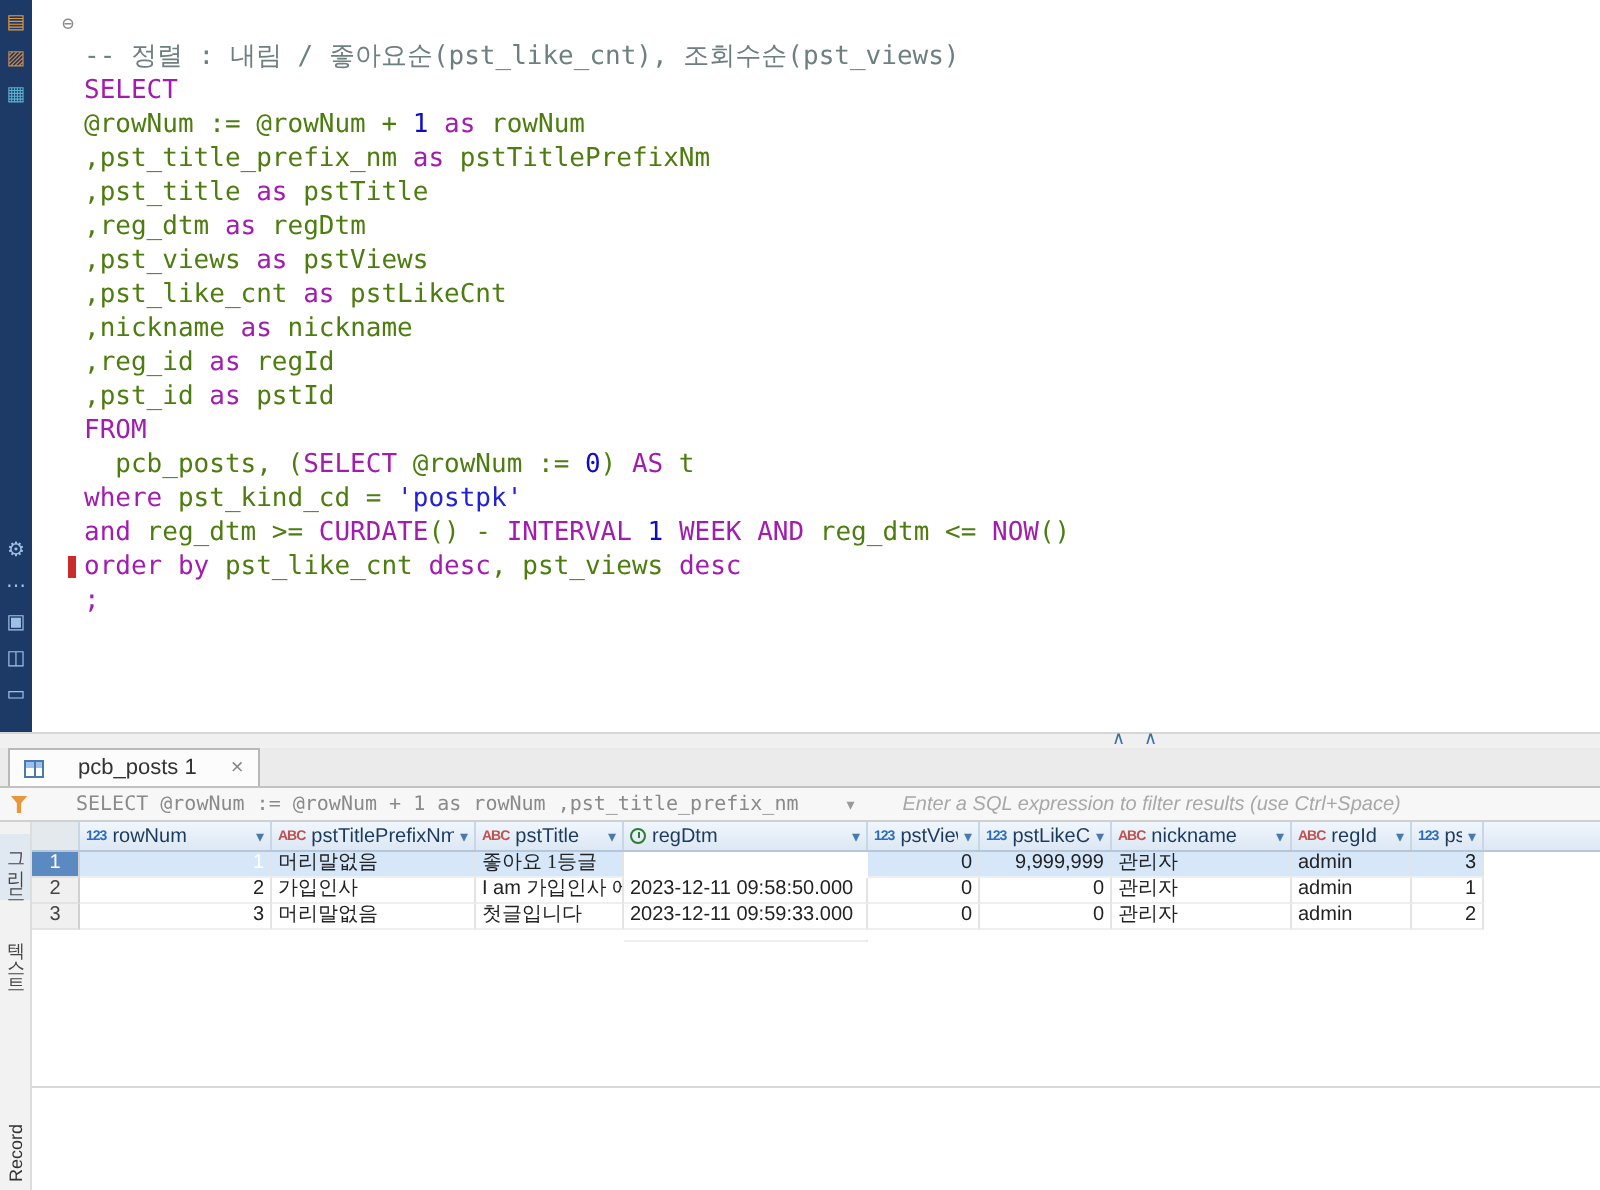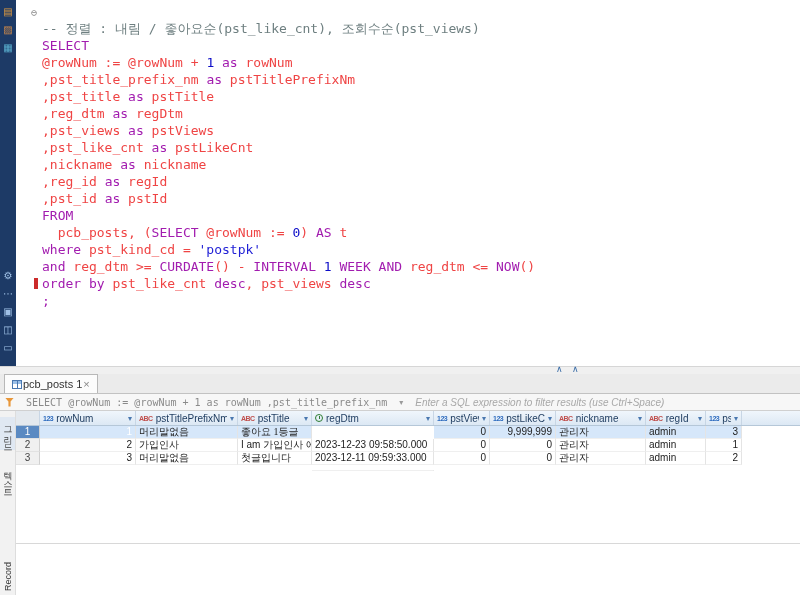--- a/index.html
+++ b/index.html
@@ -16,38 +16,38 @@
   .editor{flex:1;background:#fff;padding-top:3px;overflow:hidden}
   .code-line{height:17px;line-height:17px;display:flex;font-family:"DejaVu Sans Mono",monospace;font-size:13px}
   .gutter{flex:0 0 26px;width:26px;position:relative;text-align:right;padding-right:5px}
   .fold{color:#8a8a8a;font-size:10px}
   .line-marker{position:absolute;left:18px;top:3px;width:4px;height:11px;background:#cc2b2b;display:inline-block}
   .tok{white-space:pre}
   .tok-kw{color:#a21caf;font-weight:normal}
   .tok-com{color:#6e7f80}
   .tok-num{color:#0d0dc8}
   .tok-str{color:#2121d6}
-  .tok-pl{color:#ef4444}
+  .tok-pl{color:#4d7c0f}
 
   
   .sash{height:8px;background:#f0f0f0;border-top:1px solid #d6d6d6;position:relative}
   .sash-icon{position:absolute;top:-3px;font-size:9px;color:#3c6ea8;line-height:10px;cursor:pointer}
   .sash-icon.a{left:556px}.sash-icon.b{left:572px}
 
   
   .tabbar{height:20px;background:#ebebeb;border-bottom:1px solid #c2c2c2;display:flex;align-items:flex-end;padding-left:4px}
-  .tab{height:19px;display:flex;align-items:center;gap:1px;padding:0 7px;background:#fcfcfc;
+  .tab{height:19px;display:flex;align-items:center;gap:17px;padding:0 7px;background:#fcfcfc;
     border:1px solid #b8b8b8;border-bottom:none;font-size:11px;color:#333;cursor:pointer}
   .tab-grid-icon{width:10px;height:9px;border:1px solid #4a78b0;position:relative;display:inline-block;
     background:linear-gradient(#9cc0e8 0 3px,#ffffff 3px)}
   .tab-grid-icon::after{content:"";position:absolute;left:4px;top:0;width:1px;height:7px;background:#4a78b0}
   .tab-close{color:#888;font-size:11px;cursor:pointer}
 
   .filterbar{height:17px;background:#f7f7f7;border-bottom:1px solid #d0d0d0;display:flex;
-    align-items:center;gap:12px;padding-left:5px;overflow:hidden}
+    align-items:center;gap:24px;padding-left:5px;overflow:hidden}
   .funnel{width:9px;height:9px;background:#e8973a;display:inline-block;
     clip-path:polygon(0 0,100% 0,62% 45%,62% 100%,38% 100%,38% 45%)}
   .filter-sql{font-family:"DejaVu Sans Mono",monospace;font-size:10px;color:#8a8a8a;white-space:nowrap}
   .filter-caret{color:#9a9a9a;font-size:8px}
   .filter-ph{font-style:italic;color:#a8a8a8;font-size:10px;white-space:nowrap}
 
   .results-body{display:flex;height:184px;background:#fff}
   .side-strip{flex:0 0 16px;width:16px;background:#f2f2f2;border-right:1px solid #ddd;
     display:flex;flex-direction:column;align-items:center;padding-top:6px}
   .side-tab{writing-mode:vertical-rl;text-orientation:upright;font-size:9px;color:#444;
@@ -304,21 +304,21 @@
             <div class="gcell" style="width: 66px; text-align: right;">9,999,999</div>
             <div class="gcell" style="width: 90px; text-align: left;">관리자</div>
             <div class="gcell" style="width: 60px; text-align: left;">admin</div>
             <div class="gcell" style="width: 36px; text-align: right;">3</div>
           </div>
           <div class="grid-row">
             <div class="rownum-gutter">2</div>
             <div class="gcell" style="width: 96px; text-align: right;">2</div>
             <div class="gcell" style="width: 102px; text-align: left;">가입인사</div>
             <div class="gcell" style="width: 74px; text-align: left;">I am 가입인사 에요</div>
-            <div class="gcell" style="width: 122px; text-align: left;">2023-12-23 09:58:50.000</div>
+            <div class="gcell" style="width: 122px; text-align: left;">2023-12-11 09:58:50.000</div>
             <div class="gcell" style="width: 56px; text-align: right;">0</div>
             <div class="gcell" style="width: 66px; text-align: right;">0</div>
             <div class="gcell" style="width: 90px; text-align: left;">관리자</div>
             <div class="gcell" style="width: 60px; text-align: left;">admin</div>
             <div class="gcell" style="width: 36px; text-align: right;">1</div>
           </div>
           <div class="grid-row">
             <div class="rownum-gutter">3</div>
             <div class="gcell" style="width: 96px; text-align: right;">3</div>
             <div class="gcell" style="width: 102px; text-align: left;">머리말없음</div>

